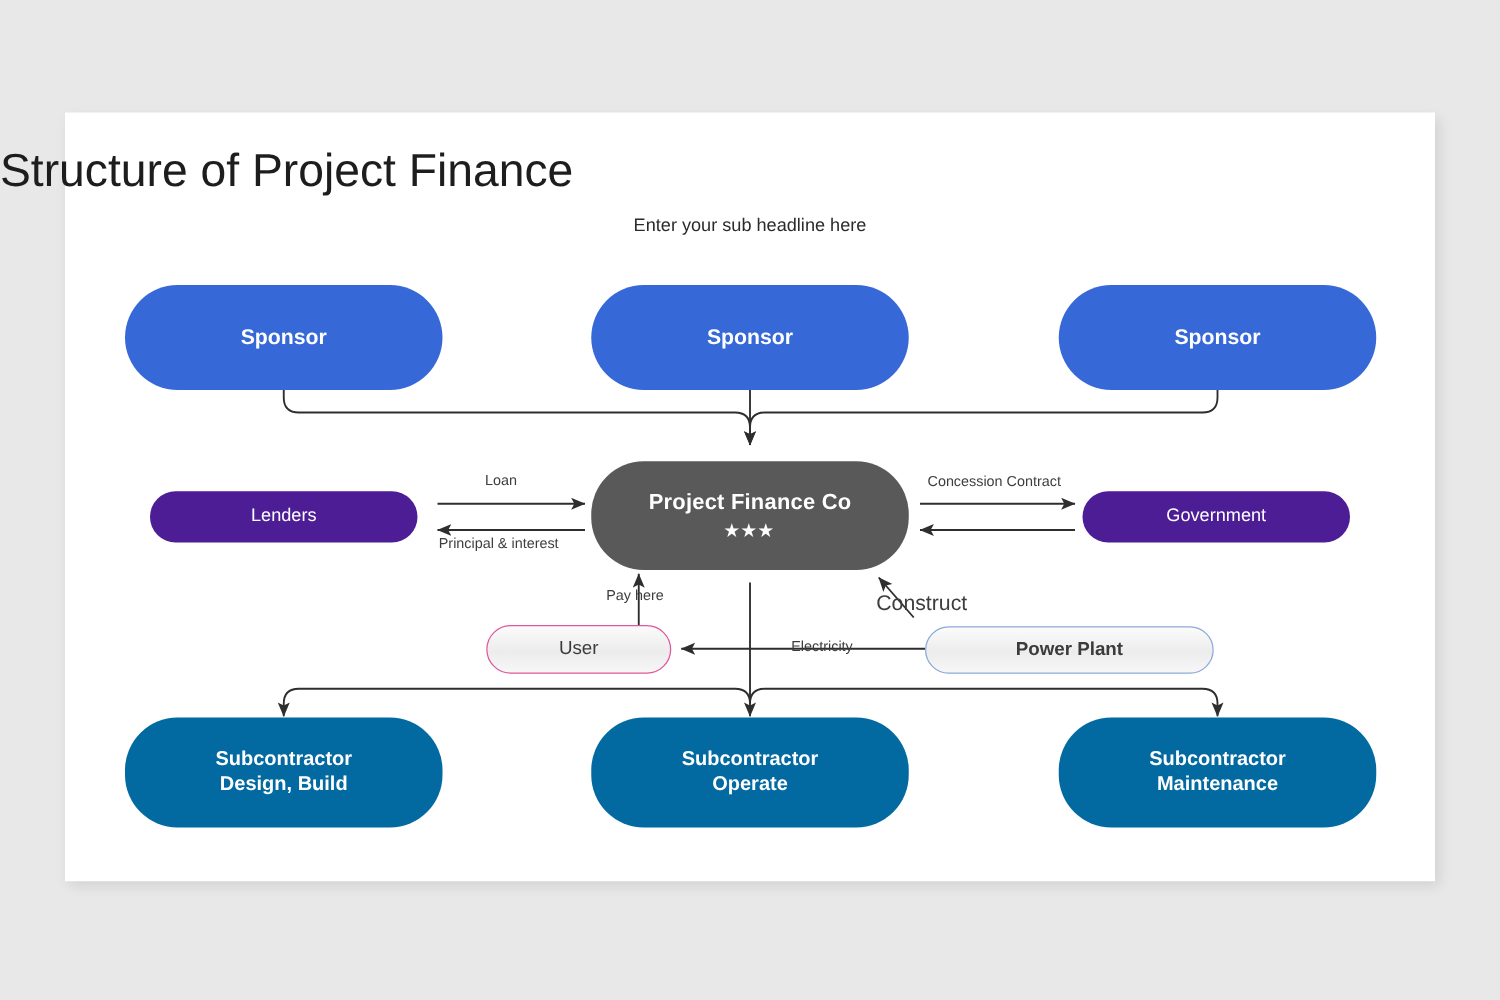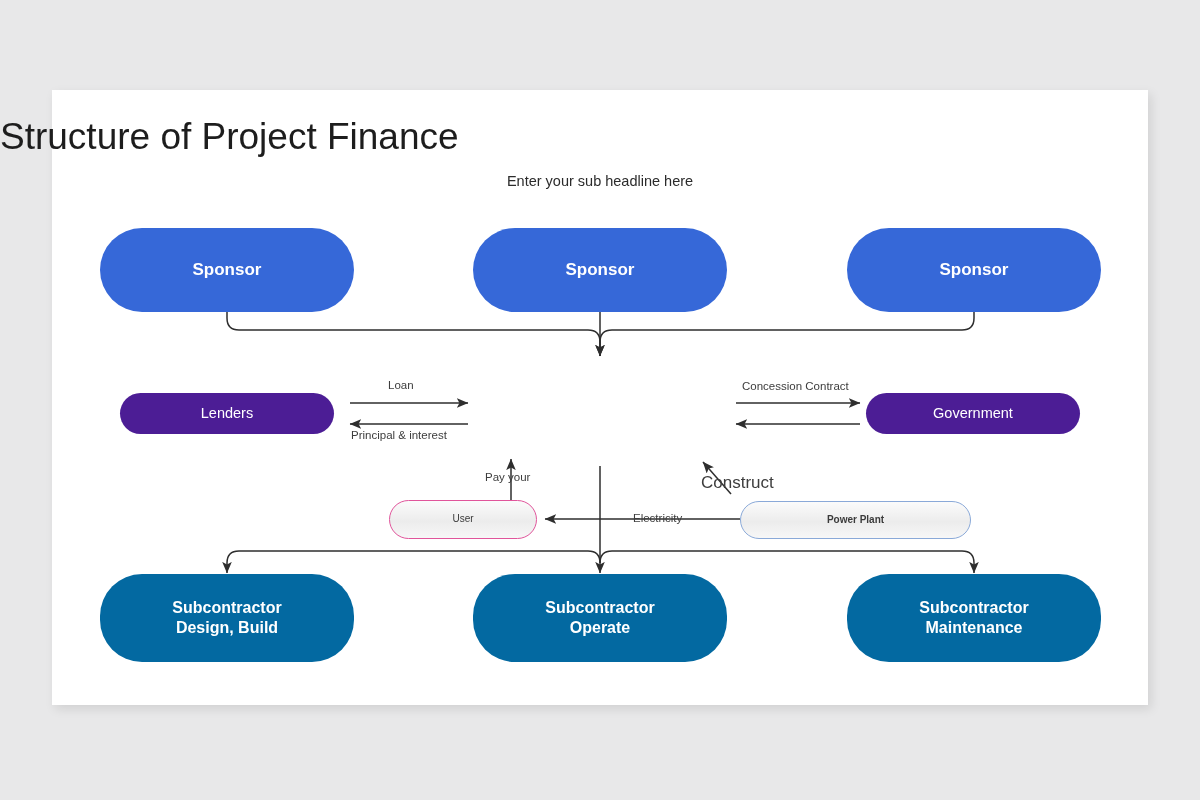--- a/index.html
+++ b/index.html
@@ -78,21 +78,21 @@
   }
   .pill-orange {
     background: #0369a1;
     border-radius: 42px;
     color: #ffffff;
     font-size: 16px;
     font-weight: bold;
   }
   .pill-outline {
     border-radius: 22px;
-    font-size: 10px;
+    font-size: 15px;
     color: #3b3b3b;
     background: linear-gradient(to bottom, #fbfbfb 0%, #ececec 55%, #f7f7f7 100%);
     justify-content: center;
   }
   .pill-outline.user {
     border: 1.6px solid #e0559b;
   }
   .pill-outline.power {
     border: 1.6px solid #8aa9d8;
   }
@@ -176,20 +176,24 @@
     <span>Sponsor</span>
   </div>
   <div class="node pill-sponsor" style="left:847px; top:228px; width:254px; height:84px;">
     <span>Sponsor</span>
   </div>
 
   <div class="node pill-cyan" style="left:120px; top:393px; width:214px; height:41px;">
     <span>Lenders</span>
   </div>
 
+  <div class="node pill-center" style="left:473px; top:369px; width:254px; height:87px;">
+    <span class="center-title">Project Finance Co</span>
+    <span class="center-stars">★★★</span>
+  </div>
 
   <div class="node pill-cyan" style="left:866px; top:393px; width:214px; height:41px;">
     <span>Government</span>
   </div>
 
   <div class="node pill-outline user" style="left:389px; top:500px; width:148px; height:39px;">
     <span>User</span>
   </div>
   <div class="node pill-outline power" style="left:740px; top:501px; width:231px; height:38px;font-weight:bold;">
     <span>Power Plant</span>
@@ -210,17 +214,17 @@
   <div class="node pill-orange" style="left:847px; top:574px; width:254px; height:88px;">
     <span>
       <span>Subcontractor</span><br>
       <span>Maintenance</span>
     </span>
   </div>
 
   <div class="edge-label" style="left:388px; top:379px;">Loan</div>
   <div class="edge-label" style="left:351px; top:429px;">Principal &amp; interest</div>
   <div class="edge-label" style="left:742px; top:380px;">Concession  Contract</div>
-  <div class="edge-label" style="left:485px; top:471px;">Pay your</div>
+  <div class="edge-label" style="left:485px; top:471px;">Pay here</div>
   <div class="edge-label" style="left:633px; top:512px;">Electricity</div>
   <div class="edge-label sz" style="left:701px; top:473px;">Construct</div>
 
 </div>
 
 </body></html>

